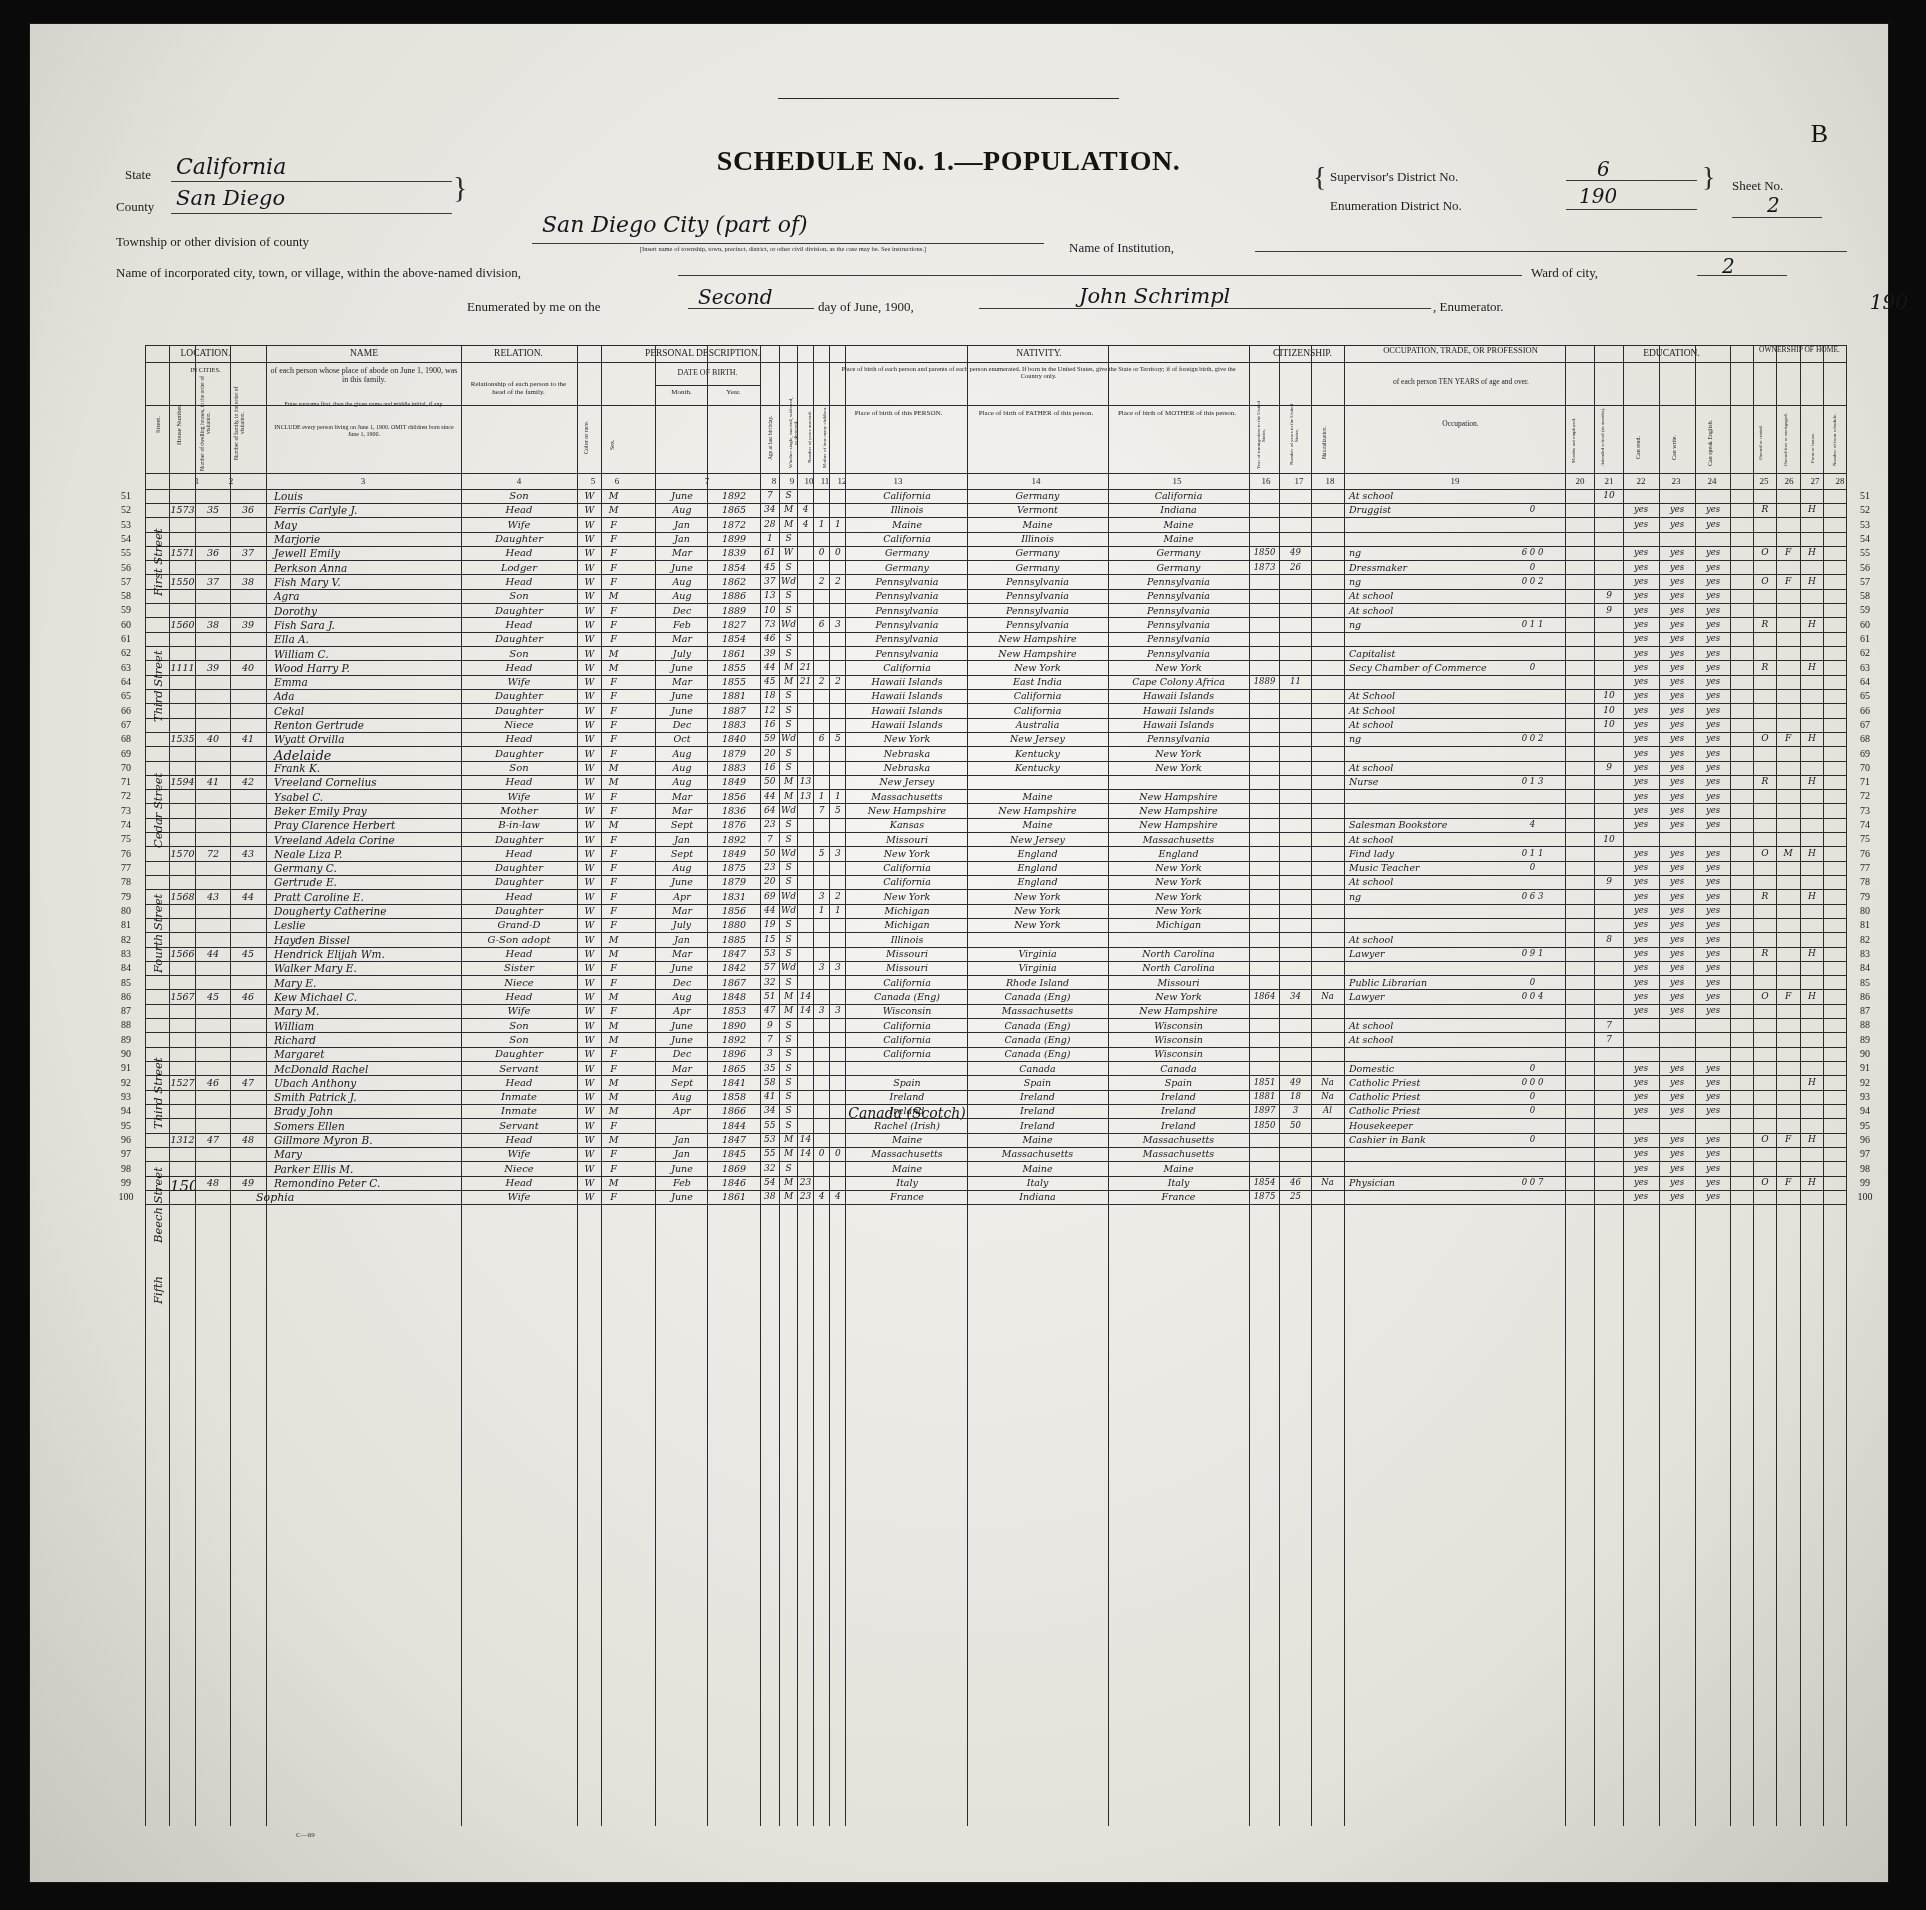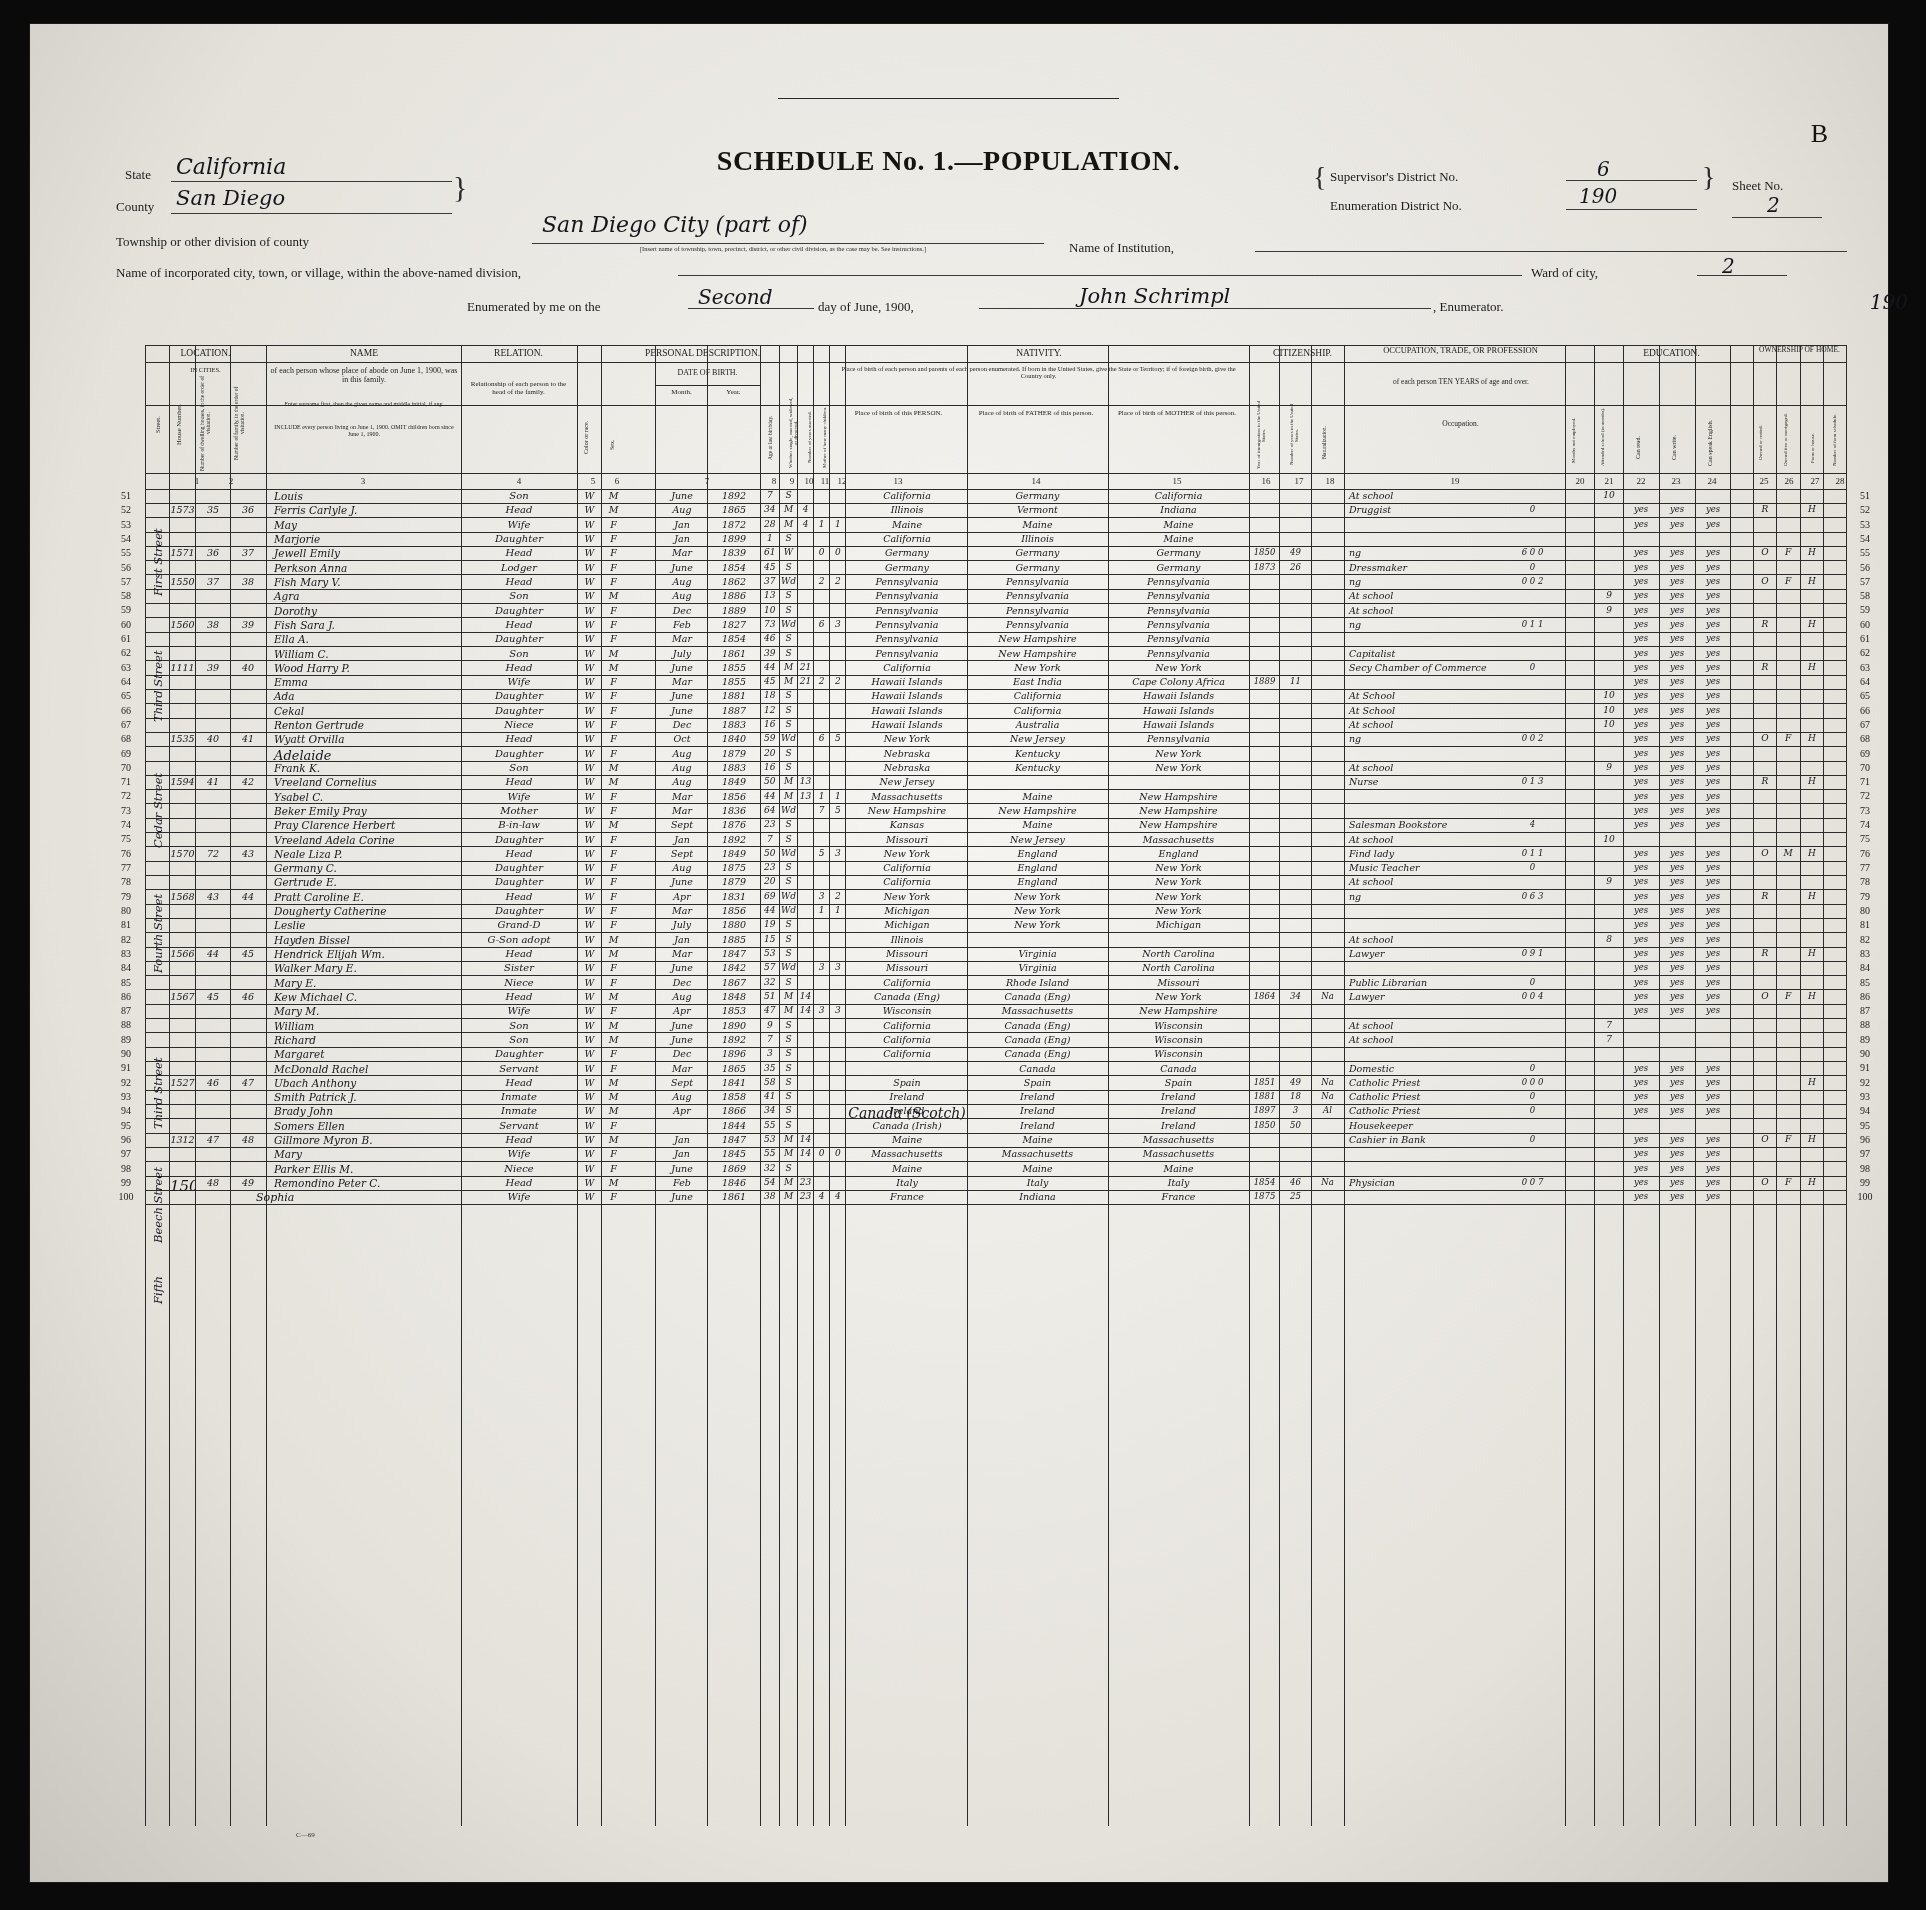--- a/index.html
+++ b/index.html
@@ -1116,21 +1116,21 @@
           </div>
           <div class="h" style="top:788px;"></div>
           <div>
             <div class="cell" style="left:126px;top:775px;width:191px;text-align:left;font-size:10.5px;overflow:hidden;padding-left:3px;box-sizing:border-box;">Somers  Ellen</div>
             <div class="cell" style="left:317px;top:775px;width:114px;text-align:center;font-size:10px;overflow:hidden;">Servant</div>
             <div class="cell" style="left:433px;top:775px;width:23px;text-align:center;font-size:9.5px;overflow:hidden;">W</div>
             <div class="cell" style="left:457px;top:775px;width:23px;text-align:center;font-size:9.5px;overflow:hidden;">F</div>
             <div class="cell" style="left:563px;top:775px;width:52px;text-align:center;font-size:9.5px;overflow:hidden;">1844</div>
             <div class="cell" style="left:616px;top:775px;width:17.6px;text-align:center;font-size:9px;overflow:hidden;">55</div>
             <div class="cell" style="left:635px;top:775px;width:17px;text-align:center;font-size:9px;overflow:hidden;">S</div>
-            <div class="cell" style="left:703px;top:775px;width:118px;text-align:center;font-size:9.5px;overflow:hidden;">Canada (Irish)</div>
+            <div class="cell" style="left:703px;top:775px;width:118px;text-align:center;font-size:9.5px;overflow:hidden;">Rachel (Irish)</div>
             <div class="cell" style="left:823px;top:775px;width:139px;text-align:center;font-size:9.5px;overflow:hidden;">Ireland</div>
             <div class="cell" style="left:964px;top:775px;width:139px;text-align:center;font-size:9.5px;overflow:hidden;">Ireland</div>
             <div class="cell" style="left:1105px;top:775px;width:29px;text-align:center;font-size:8.5px;overflow:hidden;">1850</div>
             <div class="cell" style="left:1135px;top:775px;width:31px;text-align:center;font-size:8.5px;overflow:hidden;">50</div>
             <div class="cell" style="left:1201px;top:775px;width:151px;text-align:left;font-size:9.5px;overflow:hidden;padding-left:3px;box-sizing:border-box;">Housekeeper</div>
           </div>
           <div class="h" style="top:802px;"></div>
           <div>
             <div class="cell" style="left:25px;top:789px;width:25px;text-align:center;font-size:9.5px;overflow:hidden;">1312</div>
             <div class="cell" style="left:51px;top:789px;width:34px;text-align:center;font-size:9.5px;overflow:hidden;">47</div>

